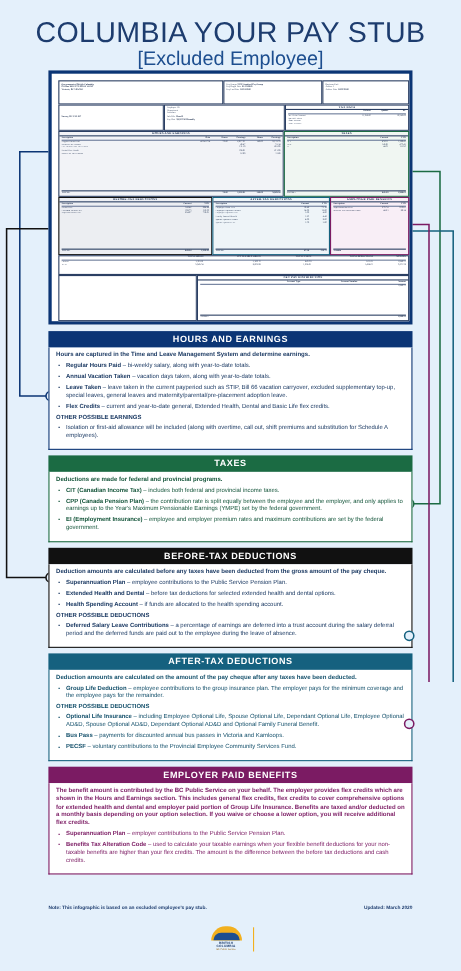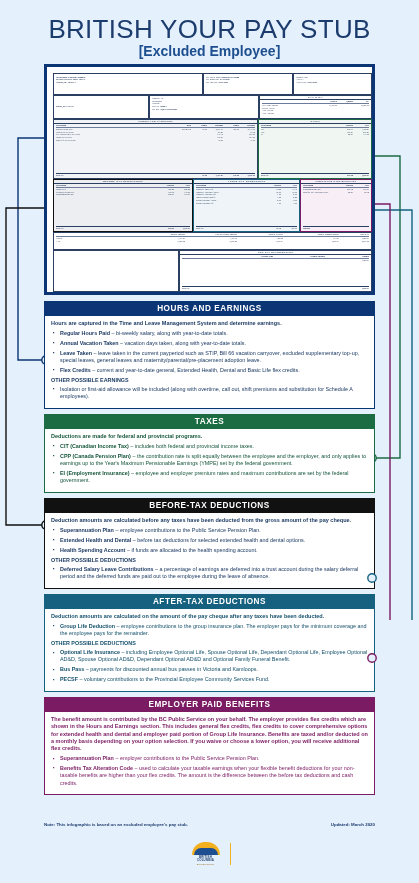--- a/index.html
+++ b/index.html
@@ -15,21 +15,21 @@
     background: #e4f0fb;
   }
   
   .title-wrap { padding-top: 16px; text-align: center; }
   .title {
     font-size: 26px; letter-spacing: .3px;
     color: #1d3c6e; font-weight: 400;
     line-height: 1;
   }
   .subtitle {
-    font-size: 14px; color: #1d4e8f; font-weight: 700;
+    font-size: 18px; color: #1d4e8f; font-weight: 400;
     margin-top: 1px;
   }
 
   
   .stub {
     position: absolute; left: 44px; top: 64px;
     width: 331px; height: 231px;
     background: #ffffff;
     border: 3px solid #0b3575;
   }
@@ -133,21 +133,21 @@
     font-family: "Liberation Serif", serif;
     font-size: 14px; color: #1d3c6e;
   }
 </style>
 </head>
 <body>
 
 <div id="page">
 
   <div class="title-wrap">
-    <div class="title">BRITISH YOUR PAY STUB</div>
+    <div class="title">COLUMBIA YOUR PAY STUB</div>
     <div class="subtitle">[Excluded Employee]</div>
   </div>
 
   <div class="conn" style="left:0;top:60px;">
     <svg width="419" height="560" viewBox="0 0 419 560">
 
       <path d="M92 78 L18 78 L18 300 L46 300" fill="none" stroke="#0b3575" stroke-width="1.4"></path>
       <circle cx="46" cy="300" r="4.2" fill="#e4f0fb" stroke="#0b3575" stroke-width="1.4"></circle>
 
       <path d="M290 96 L400 96 L400 398 L372 398" fill="none" stroke="#1b6b43" stroke-width="1.4"></path>

